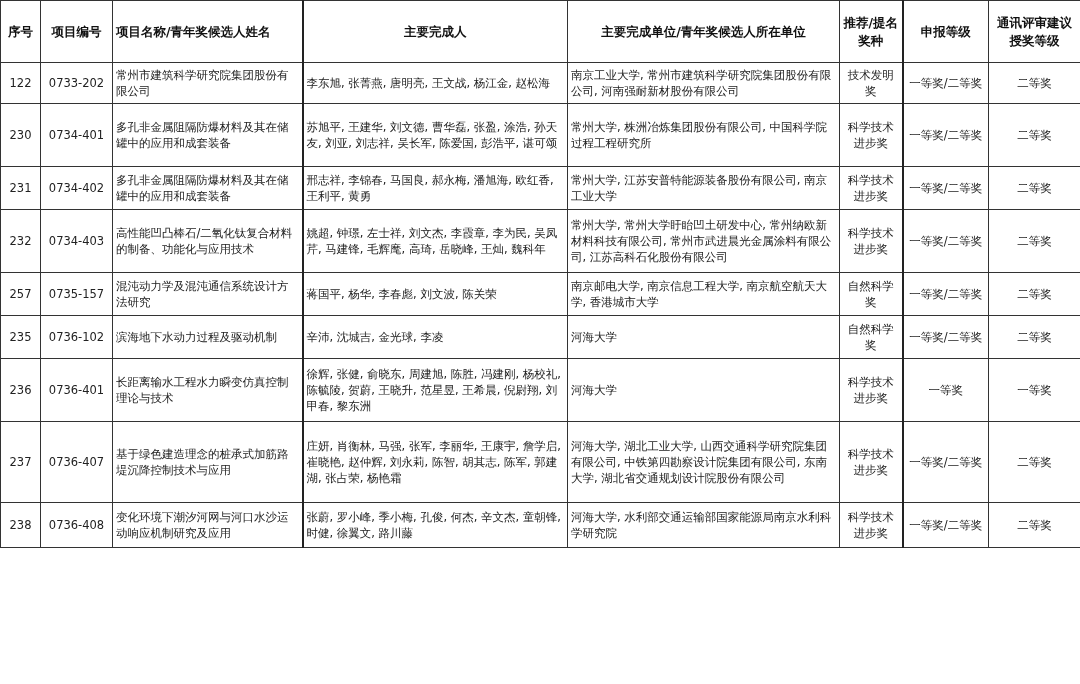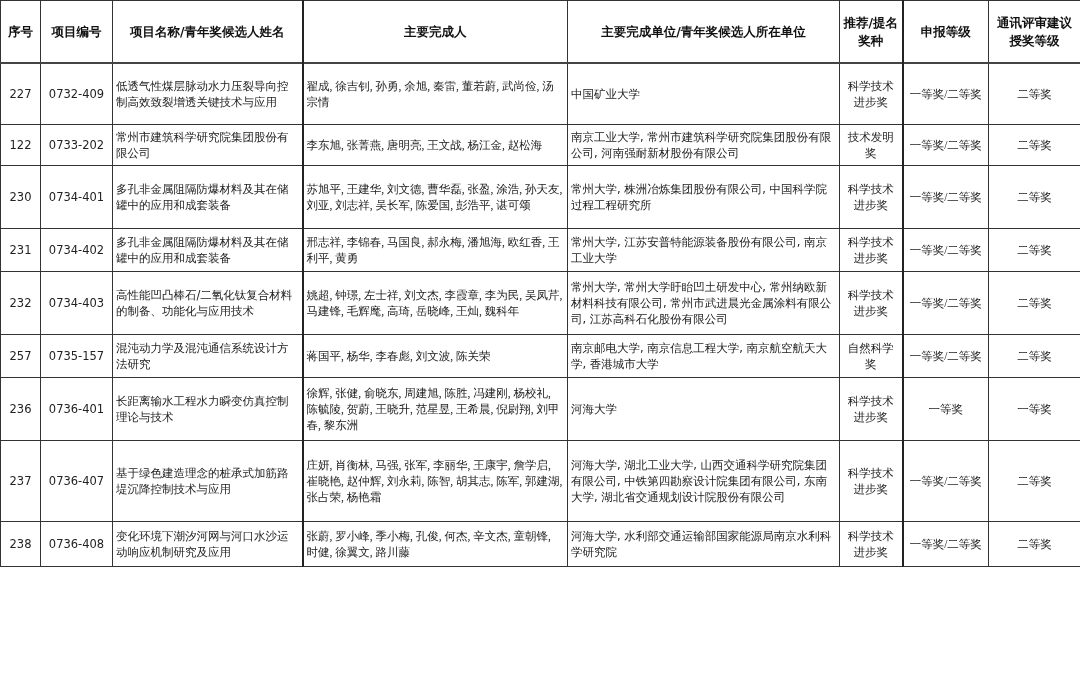--- a/index.html
+++ b/index.html
@@ -22,21 +22,21 @@
     font-weight: bold;
     font-size: 12.5px;
     line-height: 18px;
     text-align: center;
     color: #111;
     height: 61px;
   }
   td.c { text-align: center; }
   td.l { text-align: left; }
   
-  .bl2 { border-left: 2px solid #222 !important; font-family: Liberation Serif, serif; }
+  .bl2 { border-left: 2px solid #222 !important; }
   .bt2 { border-top: 2px solid #444 !important; }
   tr.r227 td { height: 60px; }
   tr.r228 td { height: 40px; }
   tr.r229 td { height: 40px; }
   tr.r230 td { height: 62px; }
   tr.r231 td { height: 42px; }
   tr.r232 td { height: 62px; }
   tr.r233 td { height: 42px; }
   tr.r234 td { height: 40px; }
   tr.r235 td { height: 42px; }
@@ -55,39 +55,29 @@
     <col style="width:265px">
     <col style="width:272px">
     <col style="width:63px">
     <col style="width:86px">
     <col style="width:92px">
   </colgroup>
   <thead>
     <tr>
       <th>序号</th>
       <th>项目编号</th>
-      <th style="text-align:center">项目名称/青年奖候选人姓名</th>
+      <th style="text-align:left">项目名称/青年奖候选人姓名</th>
       <th class="bl2">主要完成人</th>
       <th>主要完成单位/青年奖候选人所在单位</th>
       <th>推荐/提名奖种</th>
       <th class="bl2">申报等级</th>
       <th>通讯评审建议授奖等级</th>
     </tr>
   </thead>
   <tbody>
-    <tr class="r227 bt2">
-      <td class="c">227</td>
-      <td class="c">0732-409</td>
-      <td class="l">低透气性煤层脉动水力压裂导向控制高效致裂增透关键技术与应用</td>
-      <td class="l bl2">翟成, 徐吉钊, 孙勇, 余旭, 秦雷, 董若蔚, 武尚俭, 汤宗情</td>
-      <td class="l">中国矿业大学</td>
-      <td class="c">科学技术进步奖</td>
-      <td class="c bl2">一等奖/二等奖</td>
-      <td class="c">二等奖</td>
-    </tr>
     <tr class="r229">
       <td class="c">122</td>
       <td class="c">0733-202</td>
       <td class="l">常州市建筑科学研究院集团股份有限公司</td>
       <td class="l bl2">李东旭, 张菁燕, 唐明亮, 王文战, 杨江金, 赵松海</td>
       <td class="l">南京工业大学, 常州市建筑科学研究院集团股份有限公司, 河南强耐新材股份有限公司</td>
       <td class="c">技术发明奖</td>
       <td class="c bl2">一等奖/二等奖</td>
       <td class="c">二等奖</td>
     </tr>
@@ -124,20 +114,30 @@
     <tr class="r233">
       <td class="c">257</td>
       <td class="c">0735-157</td>
       <td class="l">混沌动力学及混沌通信系统设计方法研究</td>
       <td class="l bl2">蒋国平, 杨华, 李春彪, 刘文波, 陈关荣</td>
       <td class="l">南京邮电大学, 南京信息工程大学, 南京航空航天大学, 香港城市大学</td>
       <td class="c">自然科学奖</td>
       <td class="c bl2">一等奖/二等奖</td>
       <td class="c">二等奖</td>
     </tr>
+    <tr class="r235">
+      <td class="c">235</td>
+      <td class="c">0736-102</td>
+      <td class="l">滨海地下水动力过程及驱动机制</td>
+      <td class="l bl2">辛沛, 沈城吉, 金光球, 李凌</td>
+      <td class="l">河海大学</td>
+      <td class="c">自然科学奖</td>
+      <td class="c bl2">一等奖/二等奖</td>
+      <td class="c">二等奖</td>
+    </tr>
     <tr class="r236">
       <td class="c">236</td>
       <td class="c">0736-401</td>
       <td class="l">长距离输水工程水力瞬变仿真控制理论与技术</td>
       <td class="l bl2">徐辉, 张健, 俞晓东, 周建旭, 陈胜, 冯建刚, 杨校礼, 陈毓陵, 贺蔚, 王晓升, 范星昱, 王希晨, 倪尉翔, 刘甲春, 黎东洲</td>
       <td class="l">河海大学</td>
       <td class="c">科学技术进步奖</td>
       <td class="c bl2">一等奖</td>
       <td class="c">一等奖</td>
     </tr>

